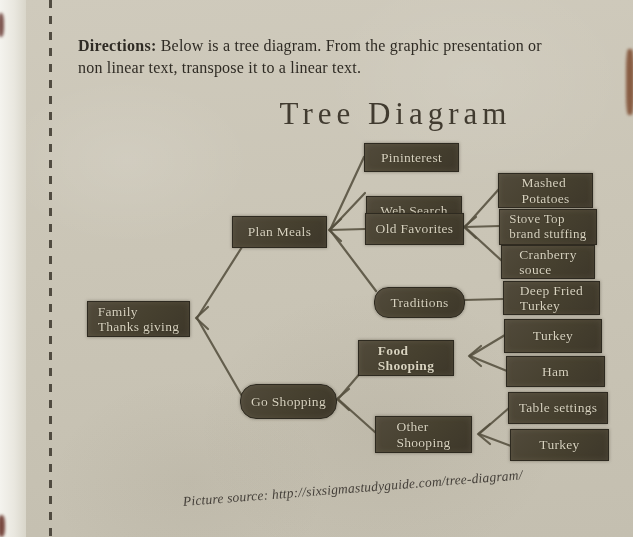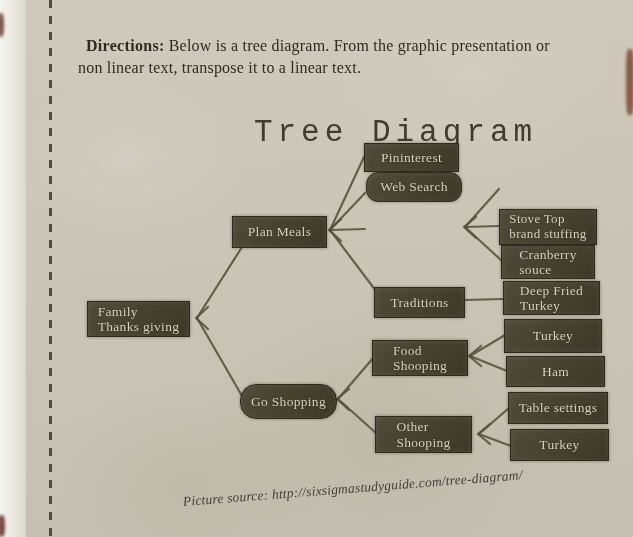--- a/index.html
+++ b/index.html
@@ -28,26 +28,26 @@
   }
   .blot{position:absolute;border-radius:40%;filter:blur(1.5px);}
   .blot-tl{left:-2px;top:13px;width:6px;height:24px;background:#55201a;opacity:.75;}
   .blot-bl{left:-2px;top:515px;width:7px;height:22px;background:#5a1f15;opacity:.8;}
   .blot-r{left:626px;top:49px;width:8px;height:66px;background:#7d4b2f;opacity:.85;border-radius:30%;}
 
   .directions{
     position:absolute;left:78px;top:19px;width:560px;
     font-size:16px;line-height:1.38;color:#2f2b24;letter-spacing:.2px;
   }
-  .directions b{letter-spacing:.3px;margin-left:8px;}
+  .directions b{letter-spacing:.3px;}
 
   .title{
     position:absolute;left:248px;top:96px;width:295px;text-align:center;
-    font-family:Liberation Mono, monospace;
-    font-size:31px;letter-spacing:5px;color:#413b30;font-weight:500;margin-top:19px;
+    font-family:Liberation Serif, serif;
+    font-size:31px;letter-spacing:5px;color:#413b30;font-weight:500;
   }
 
   .connectors{position:absolute;left:0;top:0;pointer-events:none;}
   .connectors line, .connectors polyline{
     stroke:#55503f;stroke-width:2.2;fill:none;stroke-linecap:round;stroke-linejoin:round;opacity:.88;
   }
 
   .node{
     position:absolute;display:flex;align-items:center;justify-content:center;
     text-align:left;white-space:pre-line;
@@ -109,26 +109,29 @@
     <polyline points="490,424 478,434 490,444"></polyline>
     <line x1="479" y1="434" x2="509" y2="408"></line>
     <line x1="479" y1="434" x2="511" y2="446"></line>
   </svg>
 
   <div class="node" style="left:87px;top:301px;width:101px;height:34px;">Family
 Thanks giving</div>
   <div class="node" style="left:232px;top:216px;width:93px;height:30px;">Plan Meals</div>
   <div class="node" style="left:240px;top:384px;width:95px;height:33px;border-radius:16px;">Go Shopping</div>
   <div class="node" style="left:364px;top:143px;width:93px;height:27px;">Pininterest</div>
-  <div class="node" style="left:366px;top:172px;width:94px;height:28px;border-radius:12px;">Web Search</div>
-  <div class="node" style="left:374px;top:287px;width:89px;height:29px;">Traditions</div>
-  <div class="node" style="left:372px;top:340px;width:94px;height:34px;">Food
+  <div class="node" style="left:366px;top:196px;width:94px;height:28px;">Web Search</div>
+  <div class="node" style="left:365px;top:213px;width:97px;height:30px;">Old Favorites</div>
+  <div class="node" style="left:374px;top:287px;width:89px;height:29px;border-radius:14px;">Traditions</div>
+  <div class="node" style="left:358px;top:340px;width:94px;height:34px;font-weight:bold;">Food
 Shooping</div>
   <div class="node" style="left:375px;top:416px;width:95px;height:35px;">Other
 Shooping</div>
+  <div class="node" style="left:498px;top:173px;width:93px;height:33px;">Mashed
+Potatoes</div>
   <div class="node" style="left:499px;top:209px;width:96px;height:34px;font-size:13px;">Stove Top
 brand stuffing</div>
   <div class="node" style="left:501px;top:245px;width:92px;height:32px;">Cranberry
 souce</div>
   <div class="node" style="left:503px;top:281px;width:95px;height:32px;">Deep Fried
 Turkey</div>
   <div class="node" style="left:504px;top:319px;width:96px;height:32px;">Turkey</div>
   <div class="node" style="left:506px;top:356px;width:97px;height:29px;">Ham</div>
   <div class="node" style="left:508px;top:392px;width:98px;height:30px;">Table settings</div>
   <div class="node" style="left:510px;top:429px;width:97px;height:30px;">Turkey</div>

